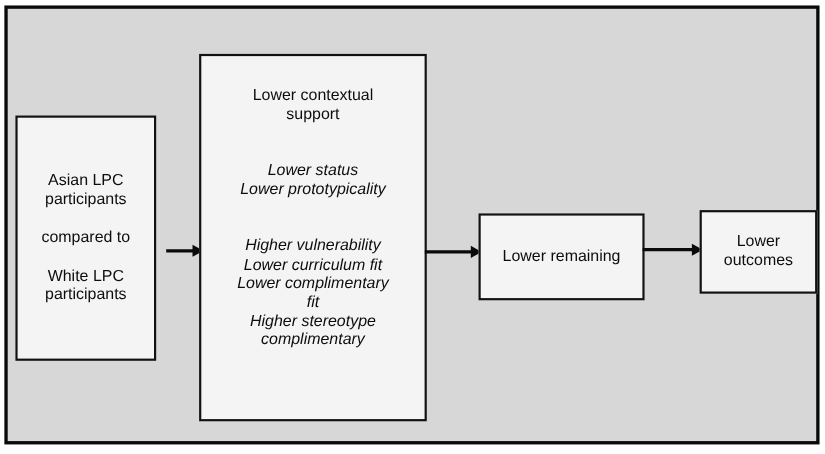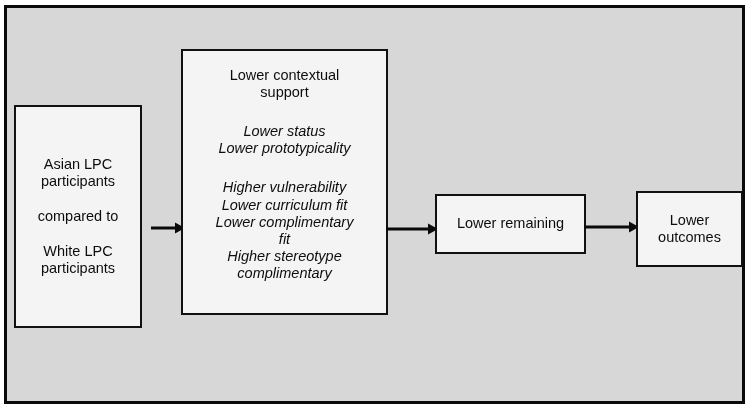--- a/index.html
+++ b/index.html
@@ -62,43 +62,44 @@
   }
   #box-population .spacer-line {
     height: 18px;
   }
 
   
   #box-mechanisms {
     left: 174px;
     top: 41px;
     width: 207px;
-    height: 266px;
+    height: 334px;
     font-size: 14.5px;
     justify-content: flex-start;
-    padding-top: 16px;
+    padding-top: 28px;
+    gap: 12px;
   }
   #box-mechanisms .cluster {
     width: 100%;
   }
   #box-mechanisms .cluster + .cluster {
     margin-top: 22px;
     font-style: italic;
   }
   #box-mechanisms .line {
     display: block;
     padding: 0 4px;
   }
 
   
   #box-persistence {
     left: 428px;
     top: 186px;
     width: 151px;
-    height: 60px;
+    height: 79px;
     font-size: 14.5px;
   }
 
   
   #box-outcomes {
     left: 629px;
     top: 183px;
     width: 107px;
     height: 76px;
     font-size: 14.5px;

